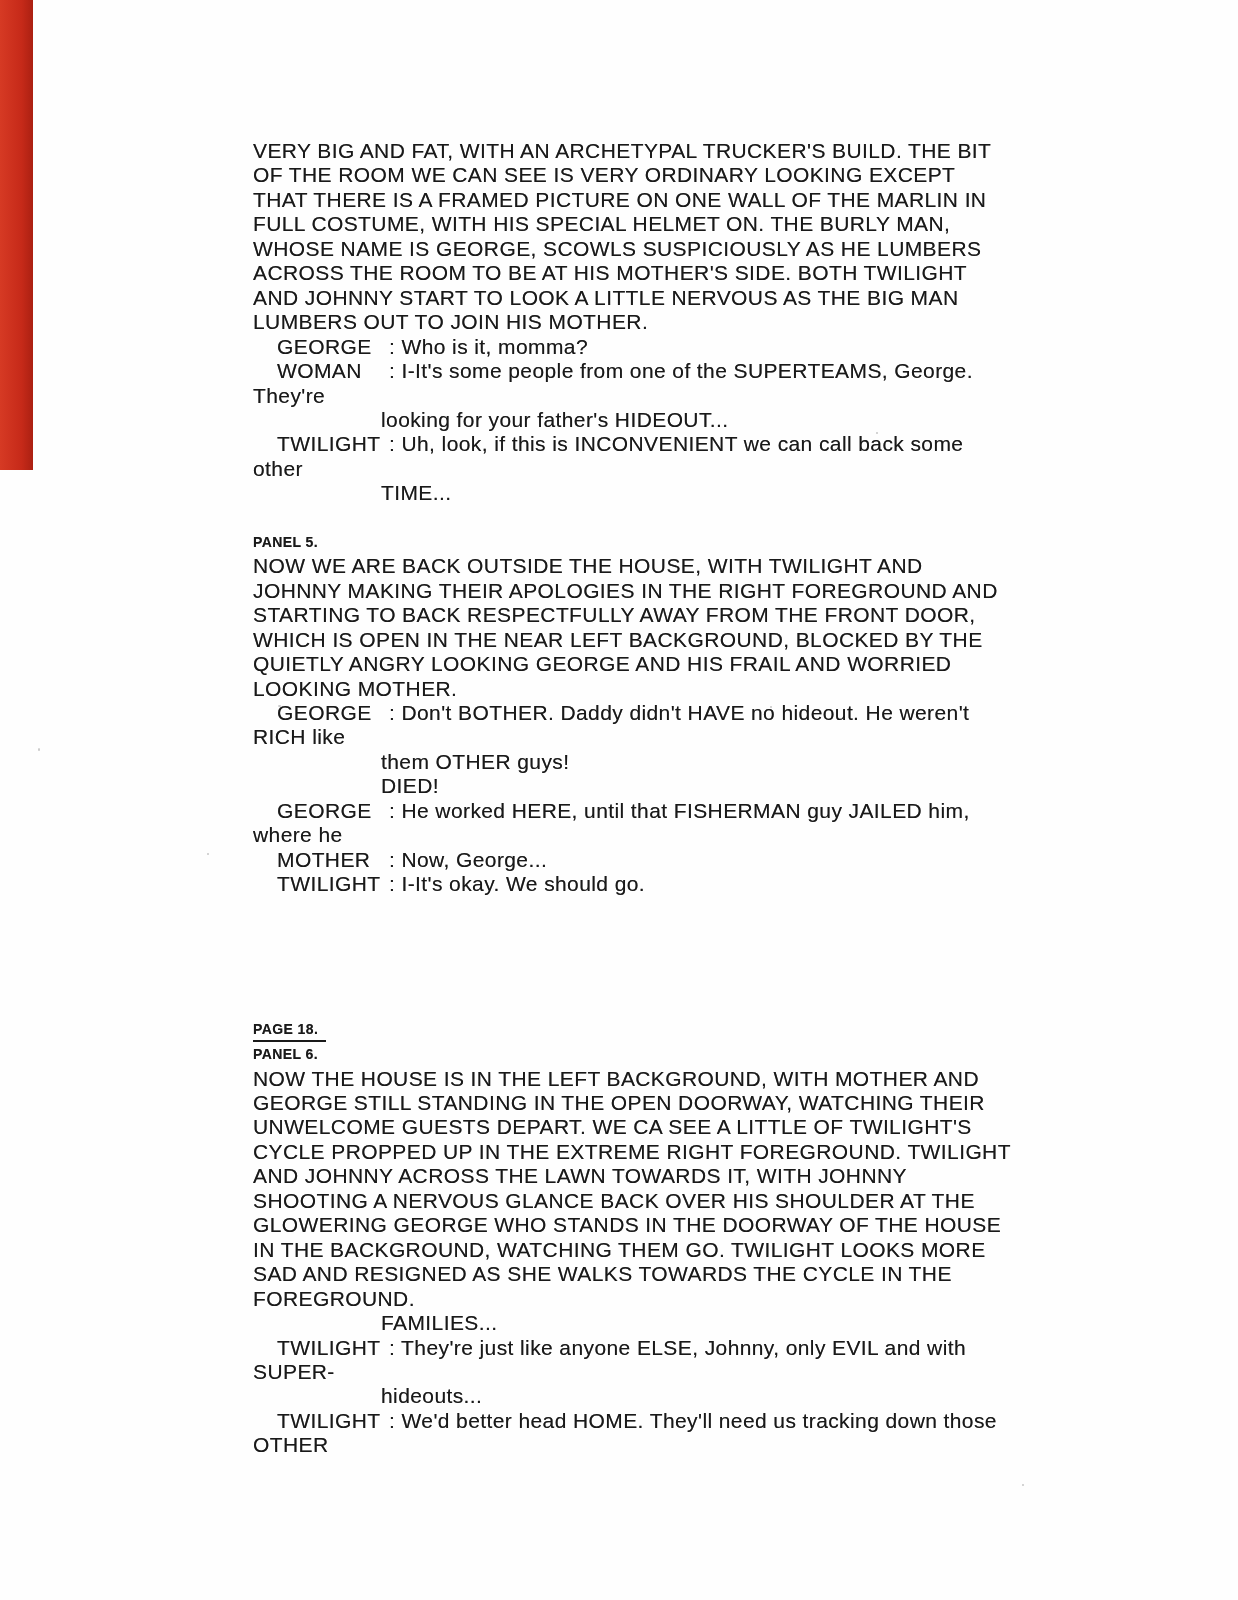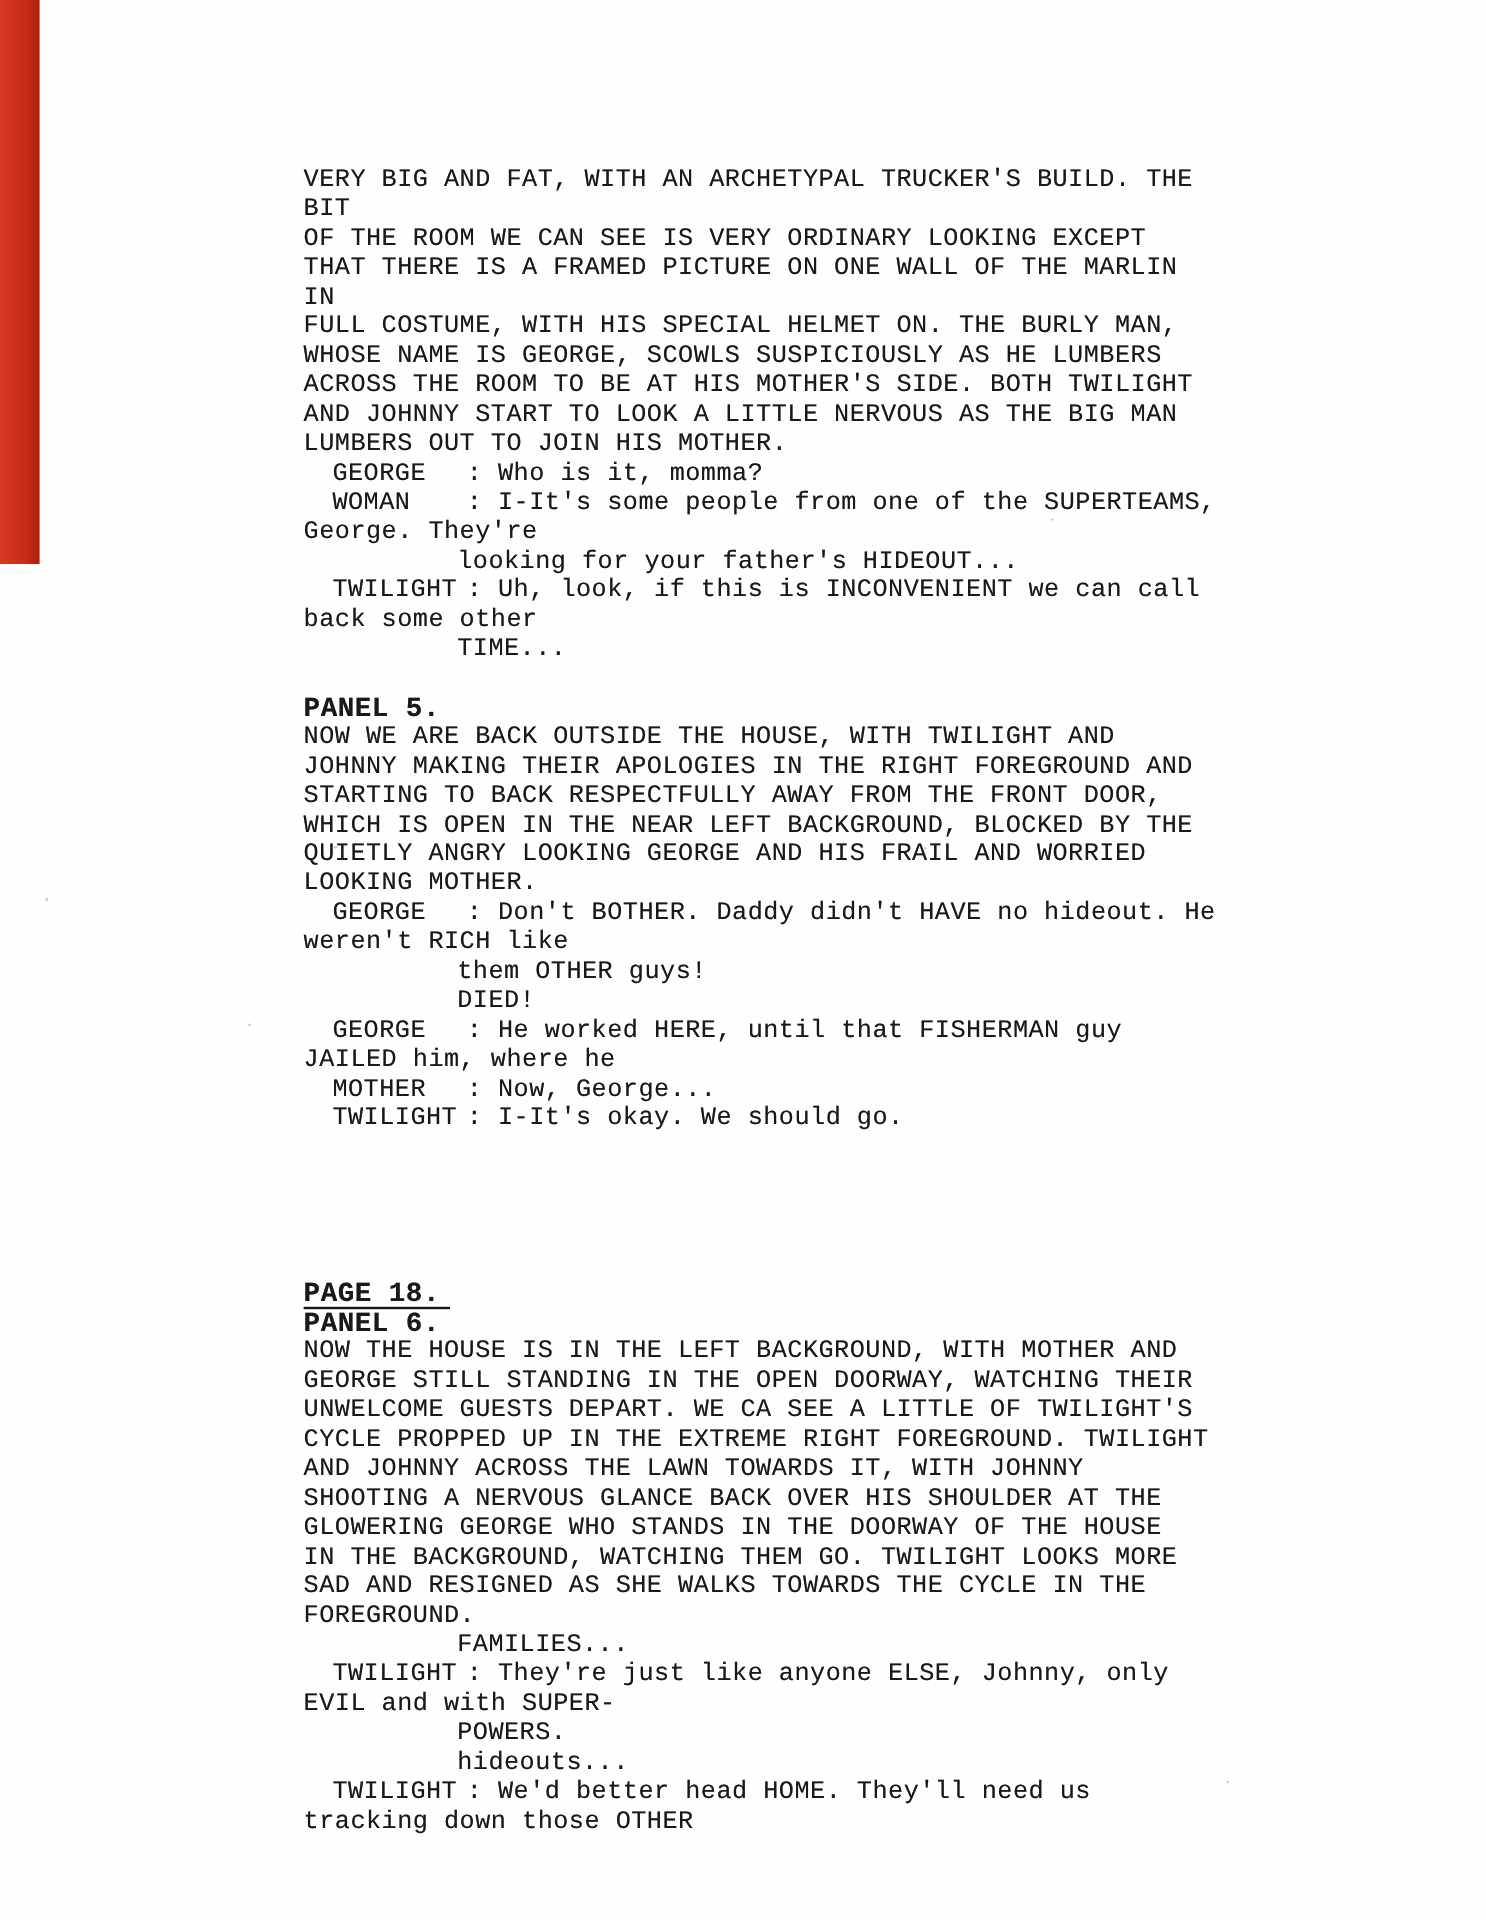--- a/index.html
+++ b/index.html
@@ -6,21 +6,21 @@
     margin: 0;
     padding: 0;
     background: #ffffff;
   }
   .page {
     position: relative;
     width: 1238px;
     height: 1600px;
     background: #fefefe;
     overflow: hidden;
-    font-family: Liberation Mono, monospace;
+    font-family: Liberation Sans, sans-serif;
     color: #191919;
   }
   .red-bar {
     position: absolute;
     left: 0;
     top: 0;
     width: 33px;
     height: 470px;
     background: linear-gradient(90deg, #d63a24 0%, #c62a19 65%, #ab2012 100%);
   }
@@ -32,21 +32,21 @@
     font-size: 21px;
     line-height: 24.45px;
     letter-spacing: 0.4px;
     text-shadow: 0 0 0.5px rgba(20,20,20,0.55);
   }
   .para {
     white-space: pre-wrap;
   }
   .heading {
     font-weight: bold;
-    font-size: 23px;
+    font-size: 14px;
     margin: 0;
     line-height: 24.45px;
   }
   .heading.panel5 { margin-top: 24px; }
   .heading.page18 { margin-top: 120px; }
   .underlined {
     display: inline-block;
     border-bottom: 2px solid #191919;
     padding-right: 8px;
     padding-bottom: 0px;
@@ -133,19 +133,18 @@
 AND JOHNNY ACROSS THE LAWN TOWARDS IT, WITH JOHNNY
 SHOOTING A NERVOUS GLANCE BACK OVER HIS SHOULDER AT THE
 GLOWERING GEORGE WHO STANDS IN THE DOORWAY OF THE HOUSE
 IN THE BACKGROUND, WATCHING THEM GO. TWILIGHT LOOKS MORE
 SAD AND RESIGNED AS SHE WALKS TOWARDS THE CYCLE IN THE
 FOREGROUND.</div>
 
     <div class="dialogue">
         <div class="dline cont">FAMILIES...</div>
         <div class="dline"><span class="spk">TWILIGHT</span>: They're just like anyone ELSE, Johnny, only EVIL and with SUPER-</div>
-        <div class="dline cont">POWERS.</div>
         <div class="dline cont">hideouts...</div>
         <div class="dline"><span class="spk">TWILIGHT</span>: We'd better head HOME. They'll need us tracking down those OTHER</div>
       </div>
 
   </div>
 </div>
 
 </body></html>

